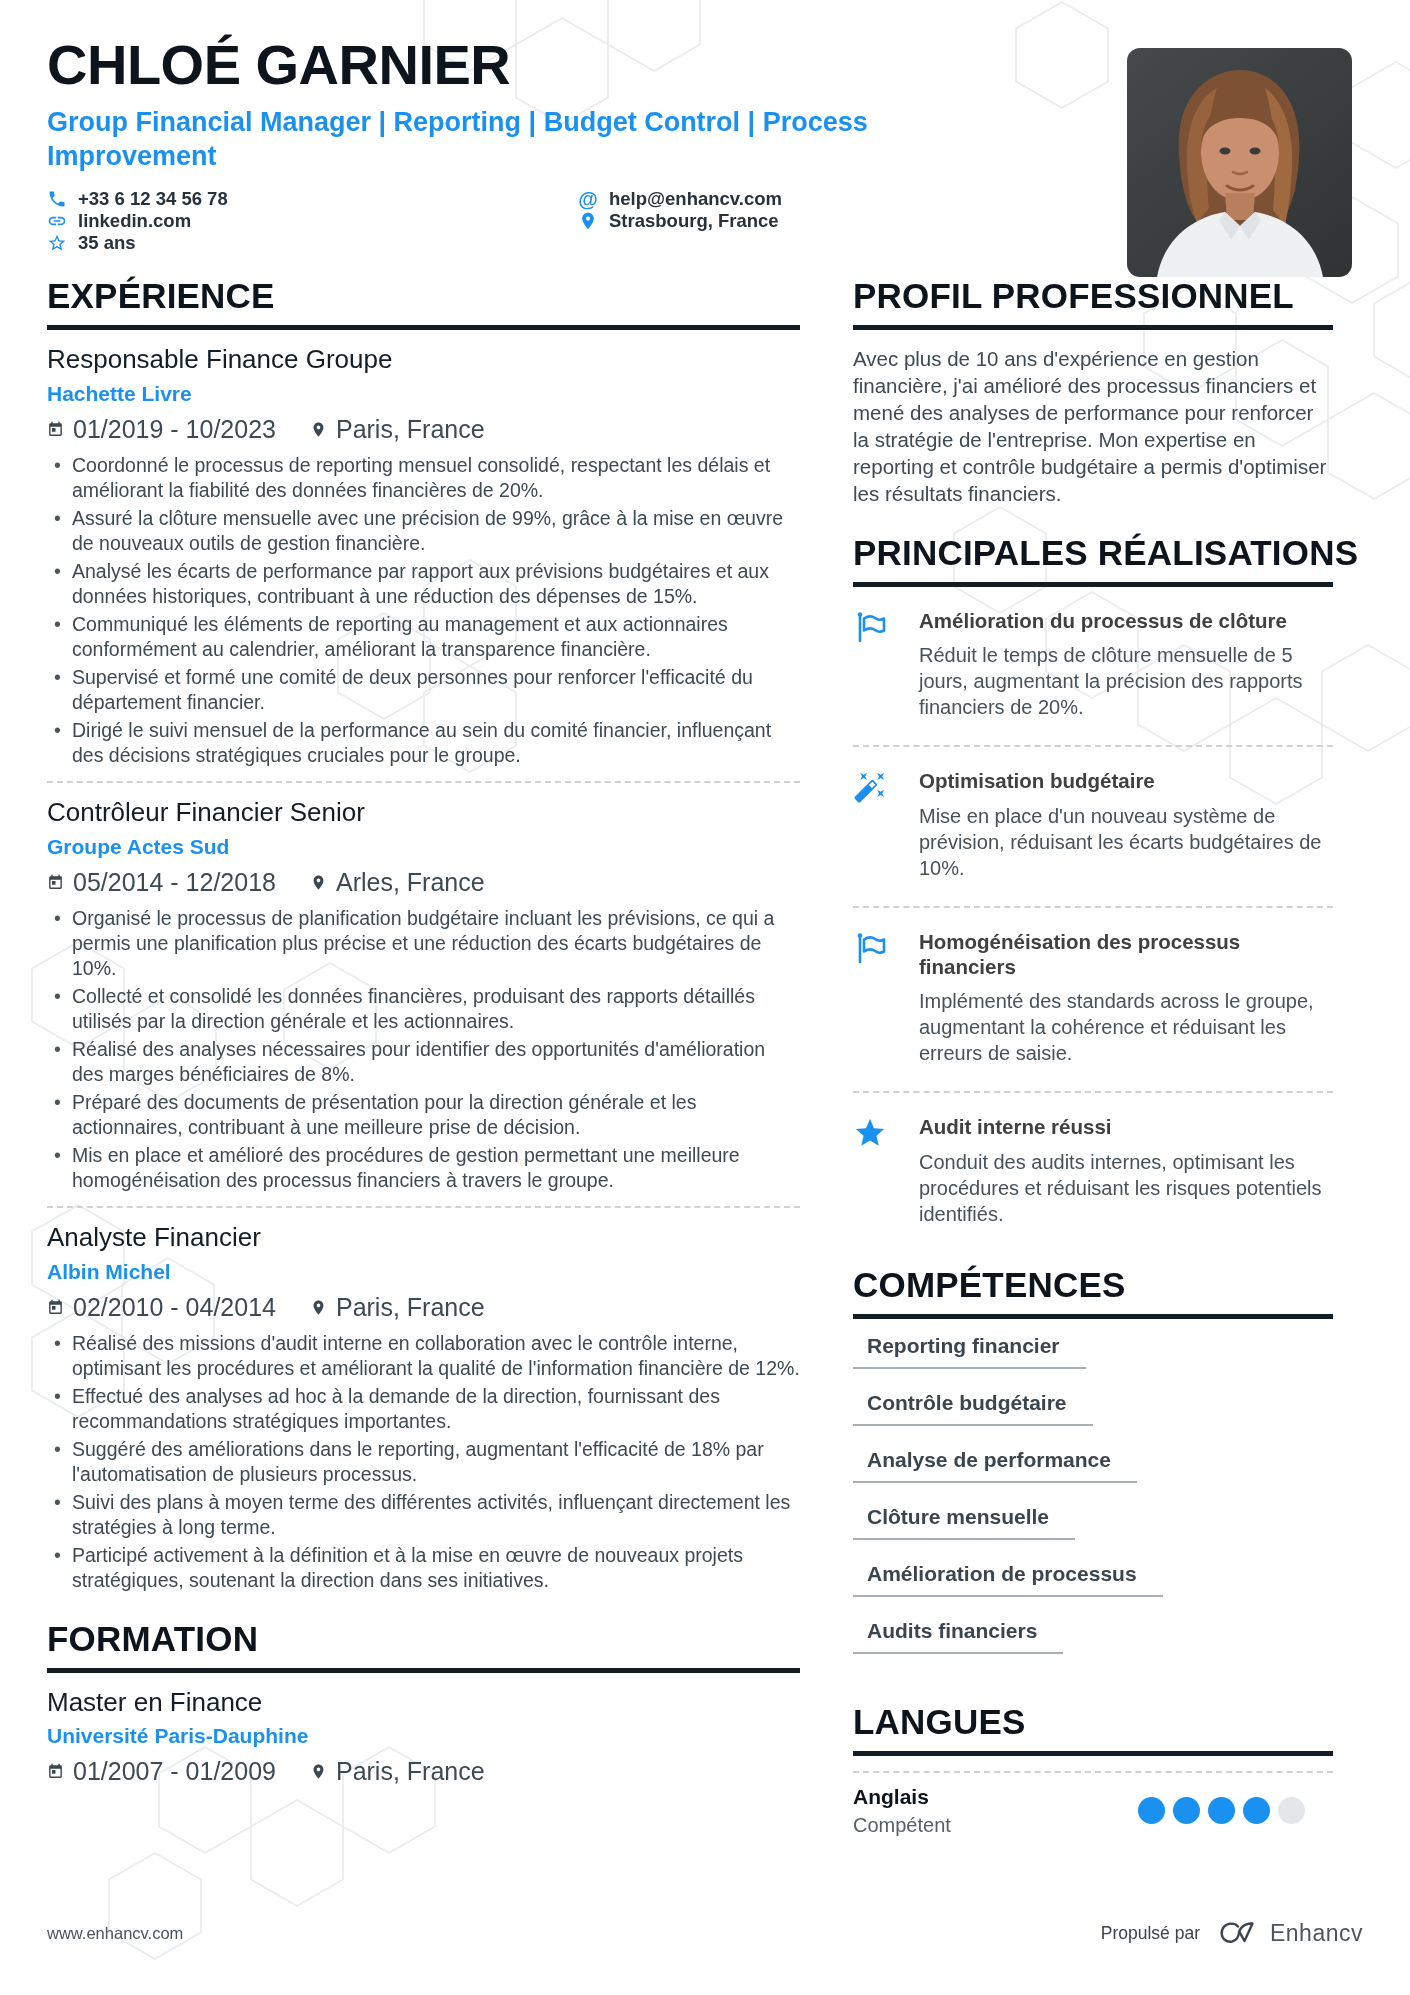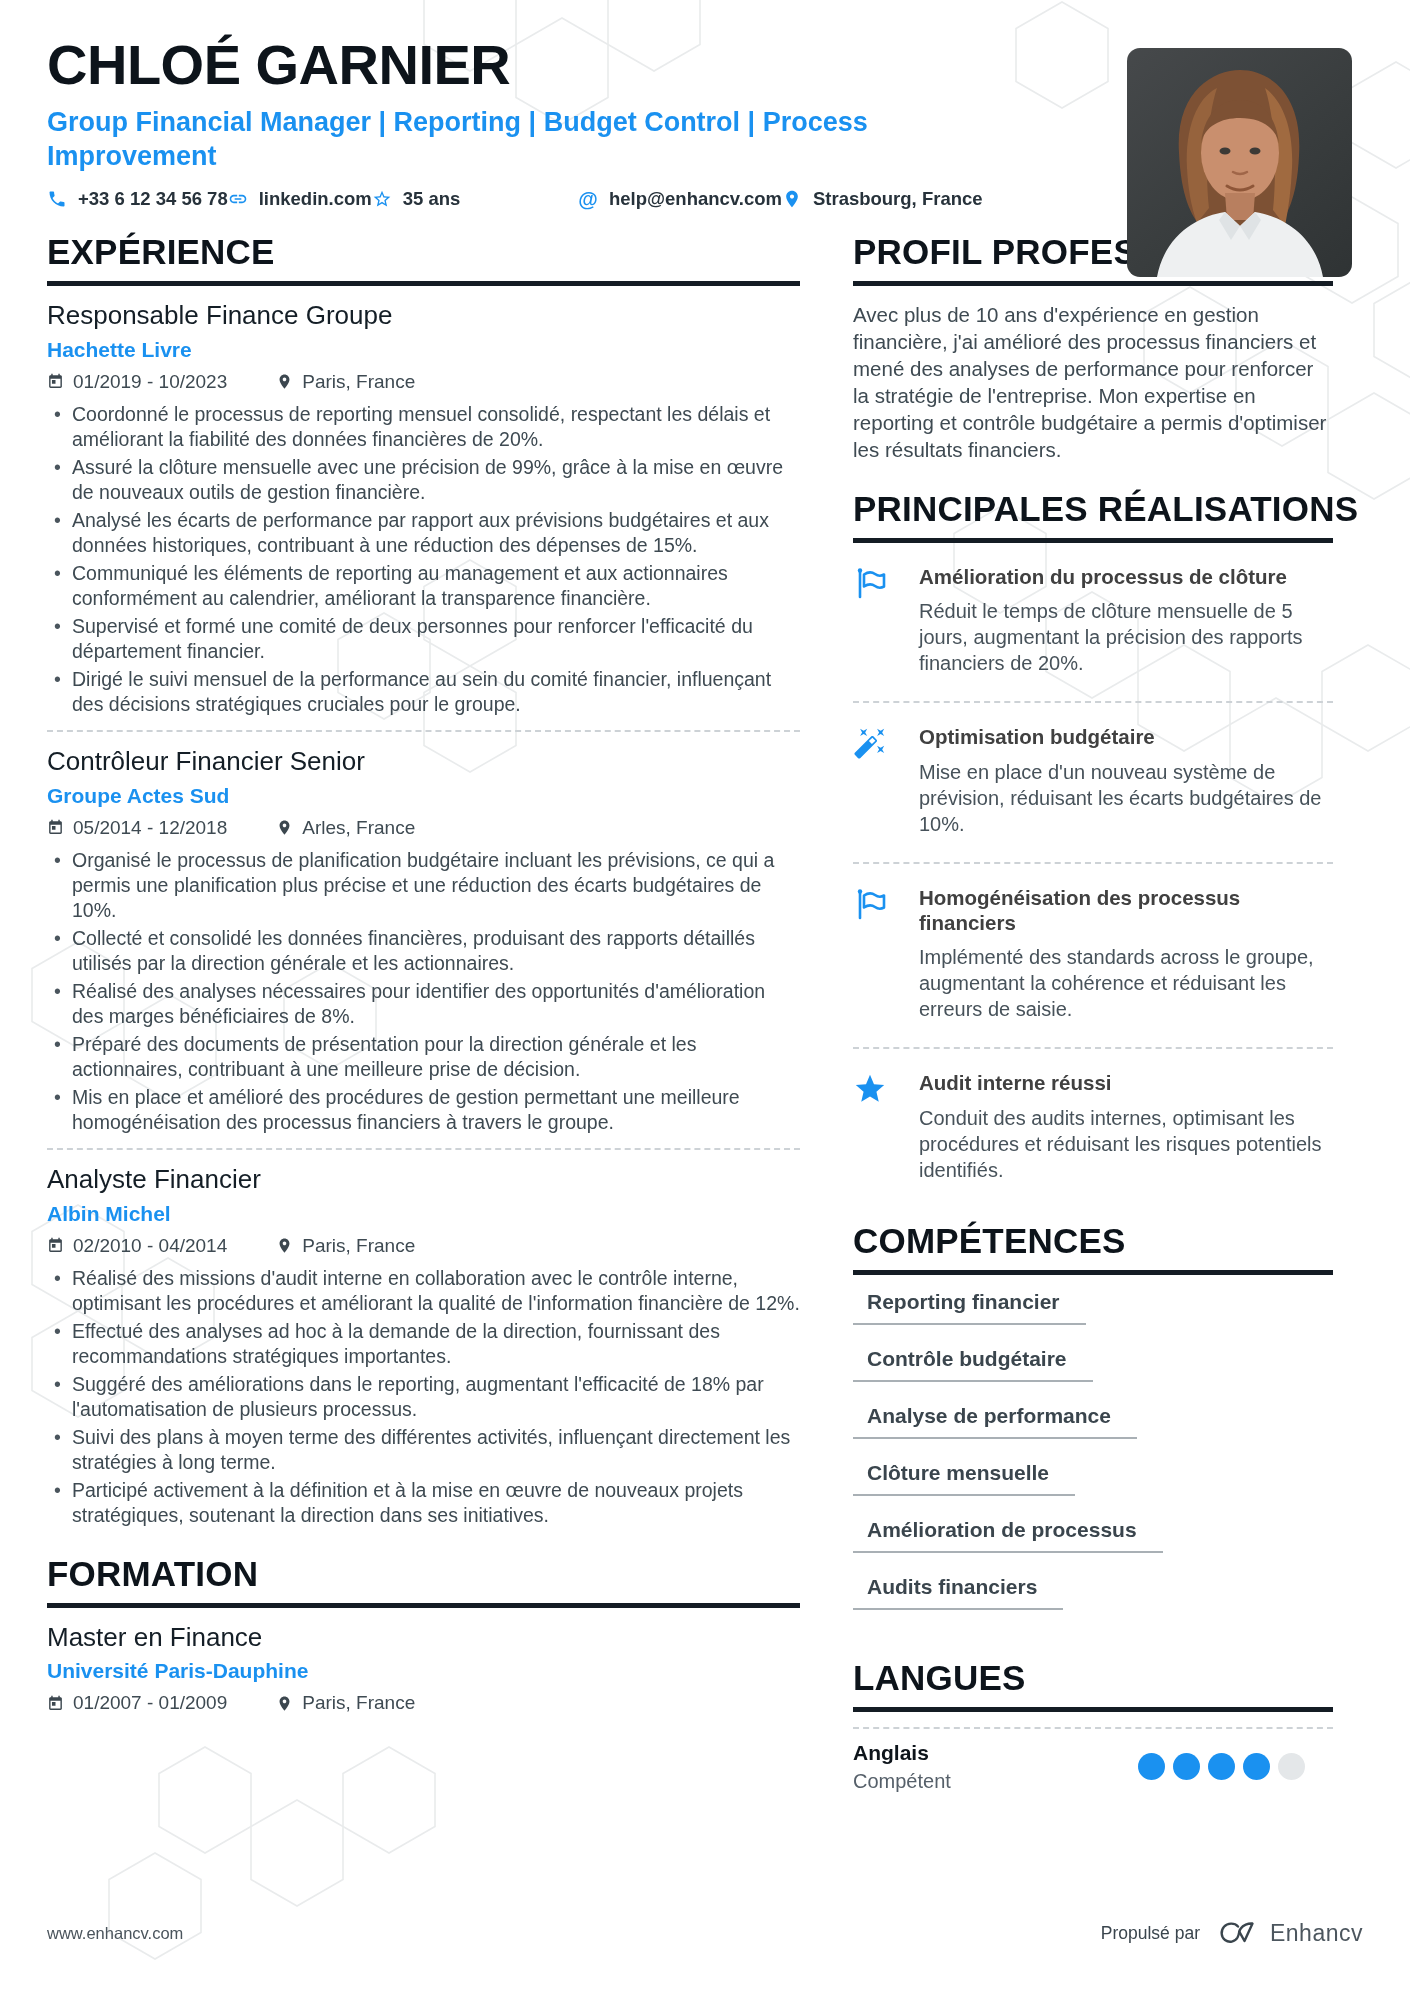--- a/index.html
+++ b/index.html
@@ -17,21 +17,21 @@
     font-family:"Liberation Sans","DejaVu Sans",sans-serif;color:var(--body);
     overflow:hidden;
   }
   .hex-bg{position:absolute;inset:0;z-index:0;pointer-events:none;}
   .page{position:relative;z-index:1;padding:36px 47px 0 47px;width:1410px;}
 
   
   .name{font-size:56px;font-weight:800;letter-spacing:-0.5px;color:#0d141b;margin:0 0 10px 0;line-height:1.05;}
   .job-headline{font-size:27px;font-weight:700;color:var(--accent);line-height:1.28;max-width:860px;margin-bottom:14px;}
   .contact-grid{display:flex;}
-  .contact-col{display:flex;flex-direction:row;}
+  .contact-col{display:flex;flex-direction:column;}
   .contact-col.first{width:531px;}
   .contact-item{display:flex;align-items:center;gap:11px;font-size:18.5px;font-weight:700;color:#27323b;}
   .contact-item .cicon{width:20px;height:20px;flex:none;color:var(--accent);display:flex;align-items:center;justify-content:center;}
   .contact-item .cicon svg{width:20px;height:20px;}
   .at-glyph{color:var(--accent);font-weight:800;font-size:20px;line-height:1;}
   .photo{
     position:absolute;top:48px;left:1127px;width:225px;height:229px;border-radius:13px;overflow:hidden;
     background:linear-gradient(140deg,#46494b 0%,#393d3e 55%,#2f3334 100%);
   }
   .photo svg{width:100%;height:100%;display:block;}
@@ -43,21 +43,21 @@
 
   .section{margin-bottom:26px;}
   .section-title{
     font-size:35px;font-weight:800;color:#0d141b;letter-spacing:0.2px;margin:0;
     padding-bottom:9px;border-bottom:5px solid #141c24;margin-bottom:15px;white-space:nowrap;
   }
 
   
   .xp-title{font-size:26px;font-weight:500;color:#141e26;margin:2px 0 7px 0;line-height:1.15;}
   .xp-company{font-size:21px;font-weight:700;color:var(--accent);margin-bottom:9px;}
-  .xp-meta{display:flex;align-items:center;gap:49px;font-size:19px;color:var(--body);margin-bottom:9px;}
+  .xp-meta{display:flex;align-items:center;gap:34px;font-size:25px;color:var(--body);margin-bottom:9px;}
   .meta-item{display:flex;align-items:center;gap:9px;}
   .meta-item svg{width:17px;height:17px;color:#3c474f;flex:none;}
   .bullets{list-style:none;margin:0;padding:0;}
   .bullets li{position:relative;padding-left:25px;font-size:19.5px;line-height:25px;color:var(--body);margin-bottom:3px;}
   .bullets li::before{content:"•";position:absolute;left:7px;top:0;color:#4a555d;}
   .dashed-sep{border:none;border-top:2px dashed #cdd2d6;margin:13px 0 15px 0;}
 
   
   .profile-text{font-size:20.5px;line-height:27px;color:var(--body);}
   .ach-item{display:flex;gap:27px;padding:7px 0 12px 0;}

